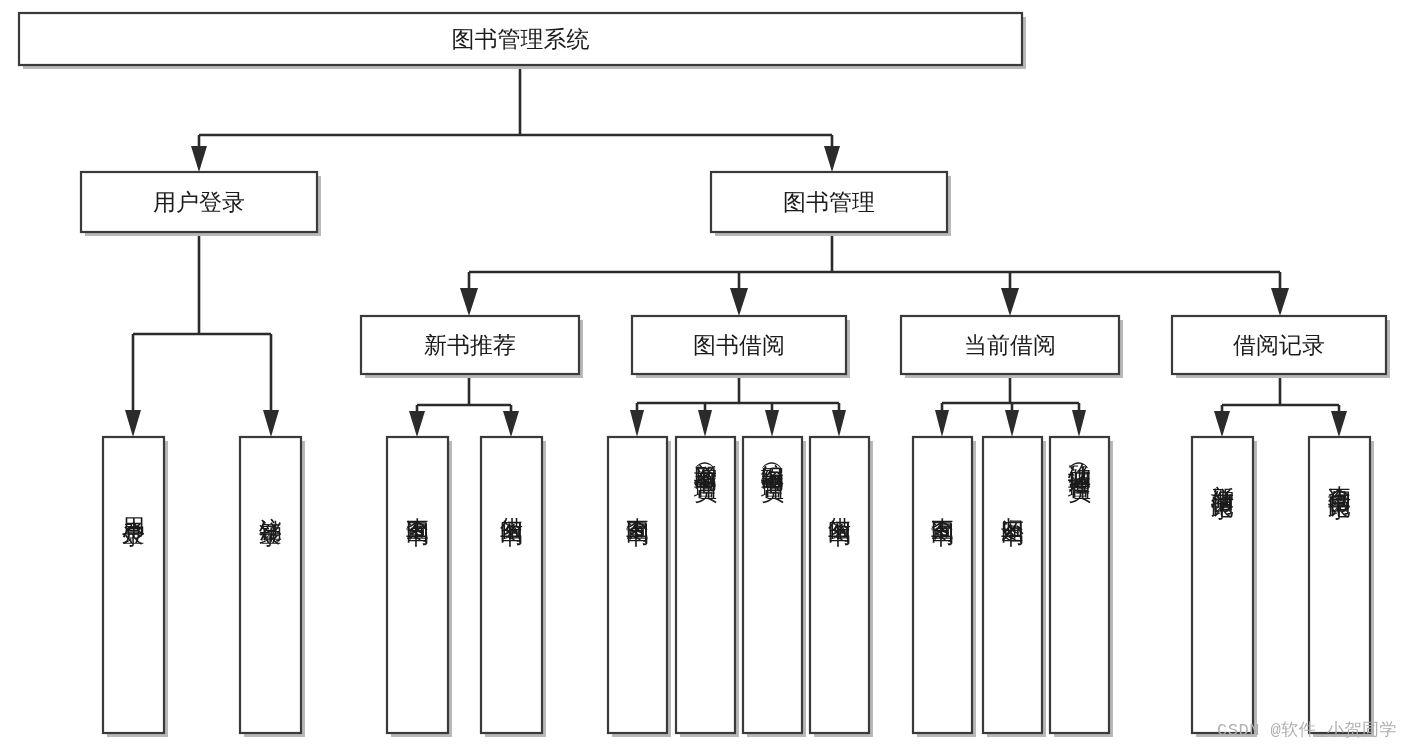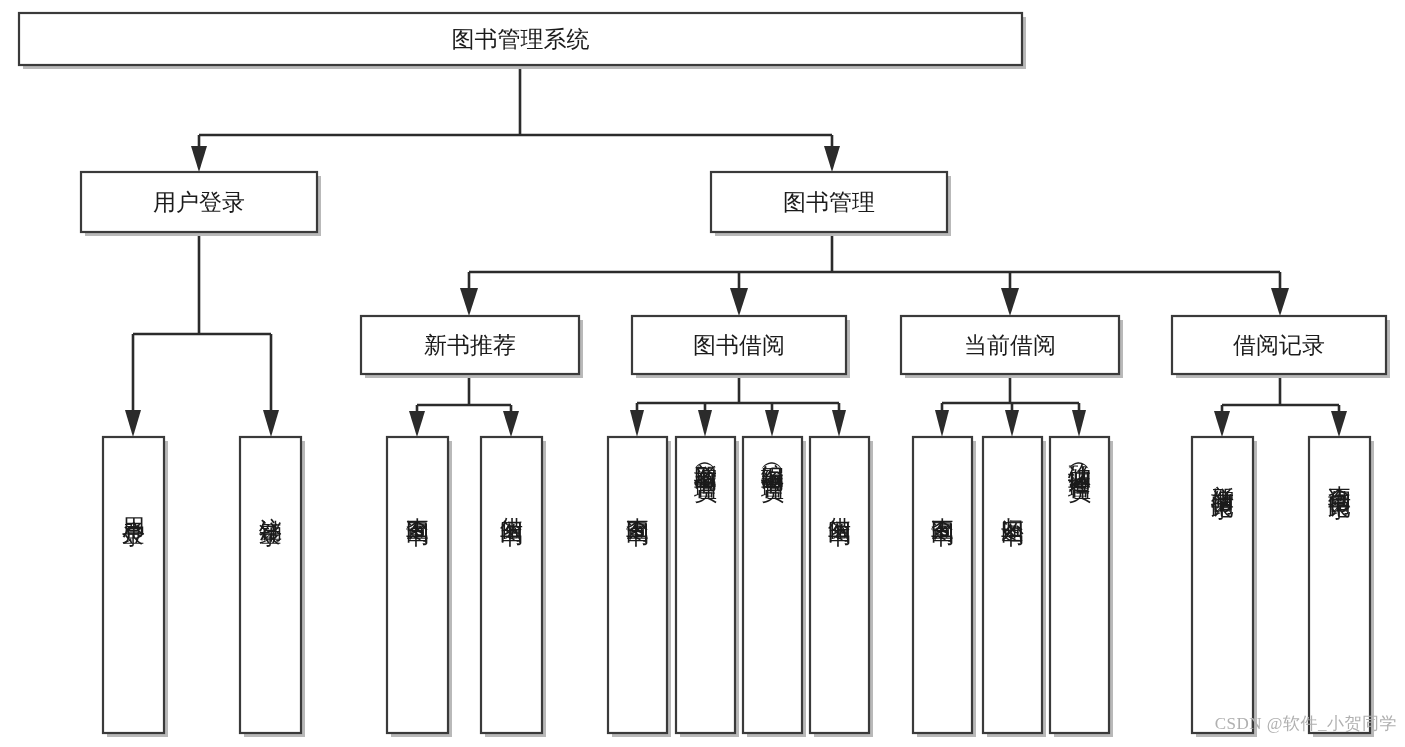--- a/index.html
+++ b/index.html
@@ -65,22 +65,22 @@
     font-family: "DejaVu Sans", "Liberation Sans", sans-serif;
     font-size: 23px;
     line-height: 1.18;
     letter-spacing: 2.5px;
     color: #1b1b1b;
     white-space: nowrap;
   }
   .watermark {
     position: absolute;
     right: 8px;
-    bottom: 12px;
-    font-family: Liberation Serif, serif;
+    bottom: 6px;
+    font-family: Liberation Mono, monospace;
     font-size: 17px;
     color: #b0b0b0;
     letter-spacing: 0.5px;
     white-space: nowrap;
   }
 </style>
 </head>
 <body>
 
 <div id="diagram-root">

